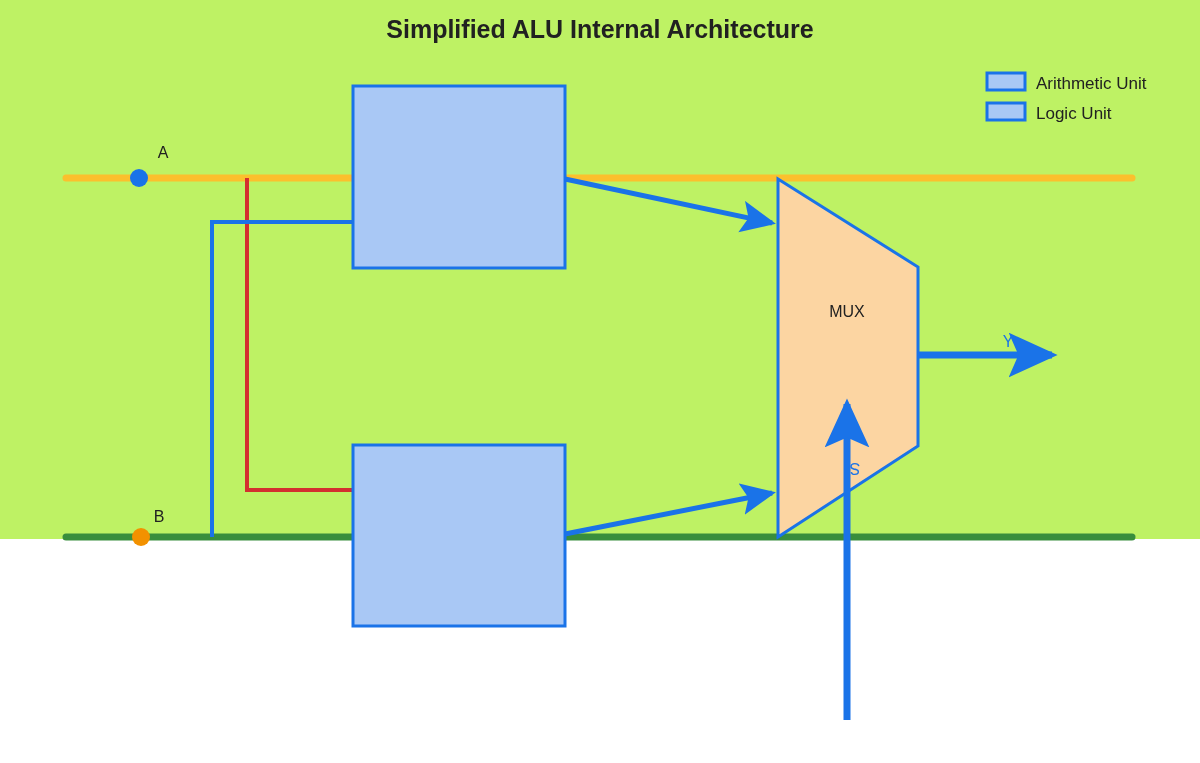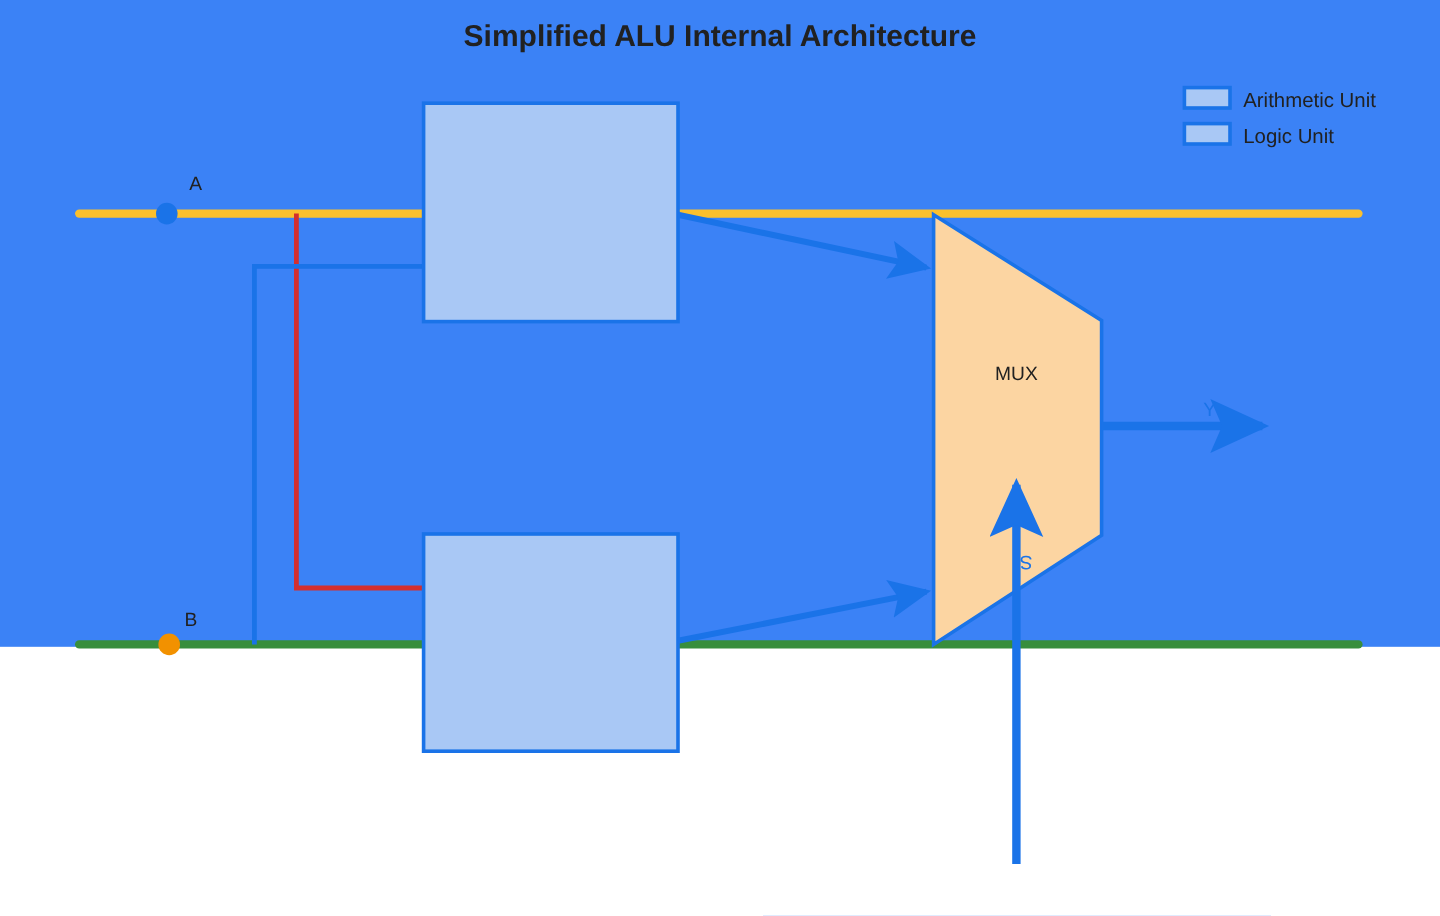--- a/index.html
+++ b/index.html
@@ -10,21 +10,21 @@
   body {
     width: 1200px;
     height: 763px;
     font-family: "Liberation Sans", sans-serif;
     overflow: hidden;
   }
   #stage {
     position: relative;
     width: 1200px;
     height: 539px;
-    background: #3b82f6;
+    background: #bef264;
   }
   #diagram-svg {
     position: absolute;
     left: 0;
     top: 0;
     width: 1200px;
     height: 763px;
   }
   .title-text {
     font-family: "Liberation Sans", sans-serif;

